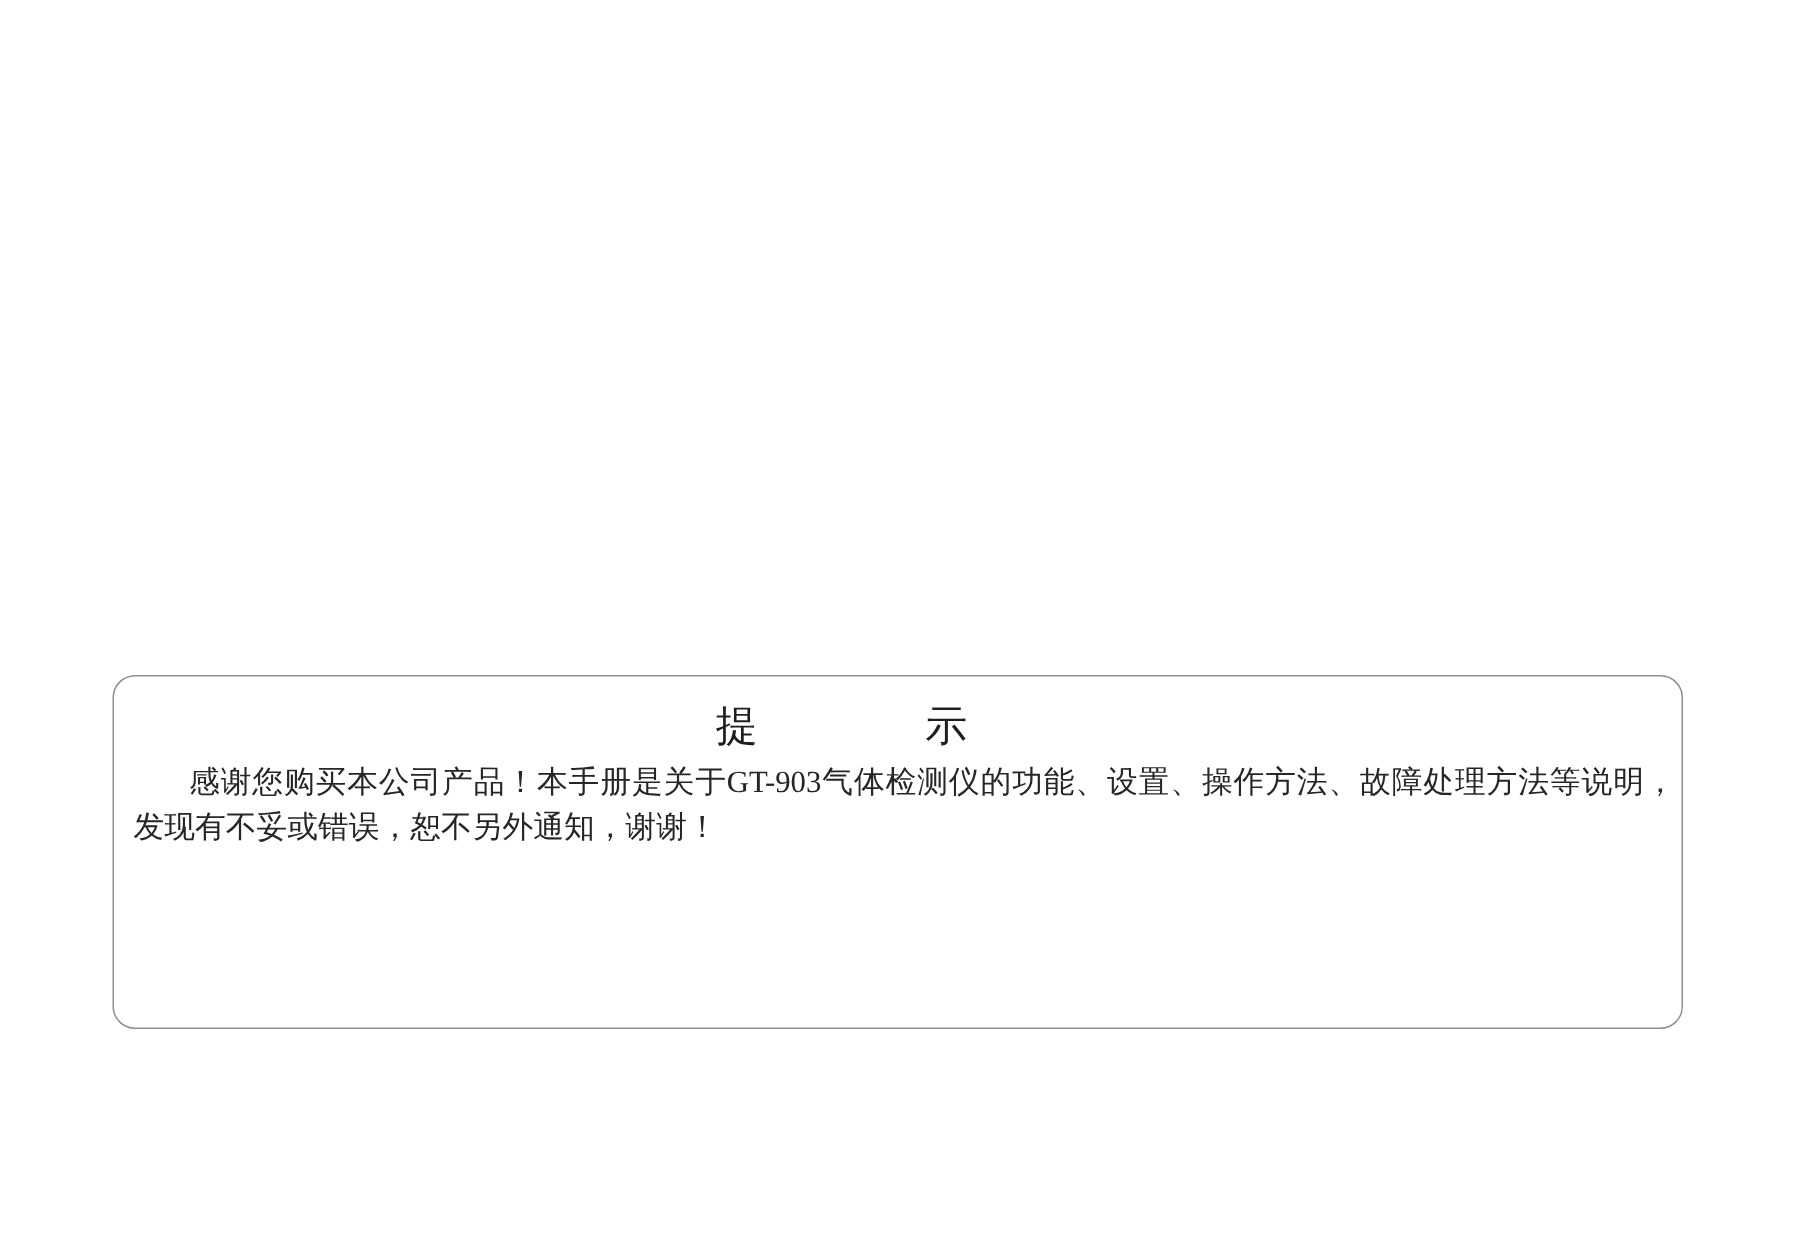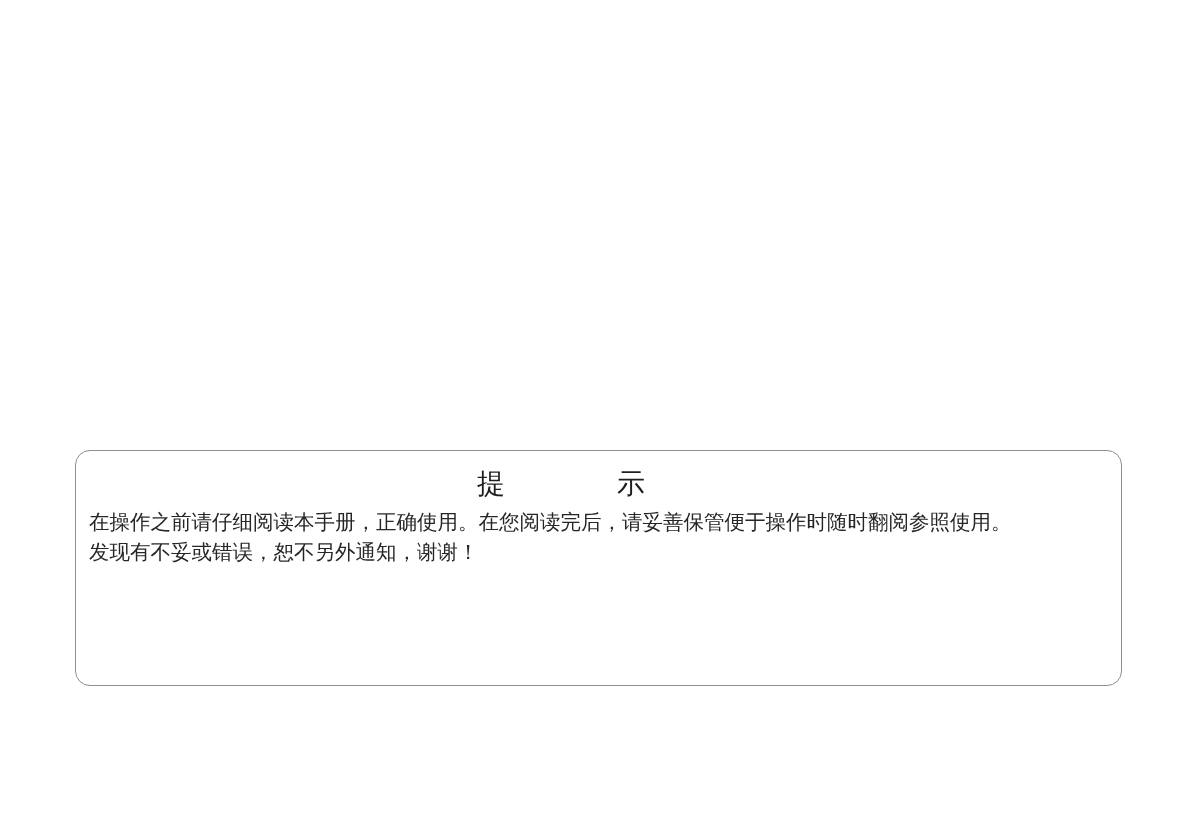--- a/index.html
+++ b/index.html
@@ -63,17 +63,17 @@
     font-family: "Liberation Serif", serif;
   }
 </style>
 </head>
 <body>
 
 <div class="page">
   <section class="notice-box">
     <h1 class="notice-title">提 示</h1>
     <div class="notice-body">
-      <p class="line">在操作之前请仔细阅读本手册，正确使用。在您阅读完后，请妥善保管便于操作时随时翻阅参照使用。</p>
+      <p class="line first flush"><span>感谢您购买本公司产品！本手册是关于</span><span class="model">GT-903</span><span>气体检测仪的功能、设置、操作方法、故障处理方法等说明，</span></p>
       <p class="line">发现有不妥或错误，恕不另外通知，谢谢！</p>
     </div>
   </section>
 </div>
 
 </body></html>

